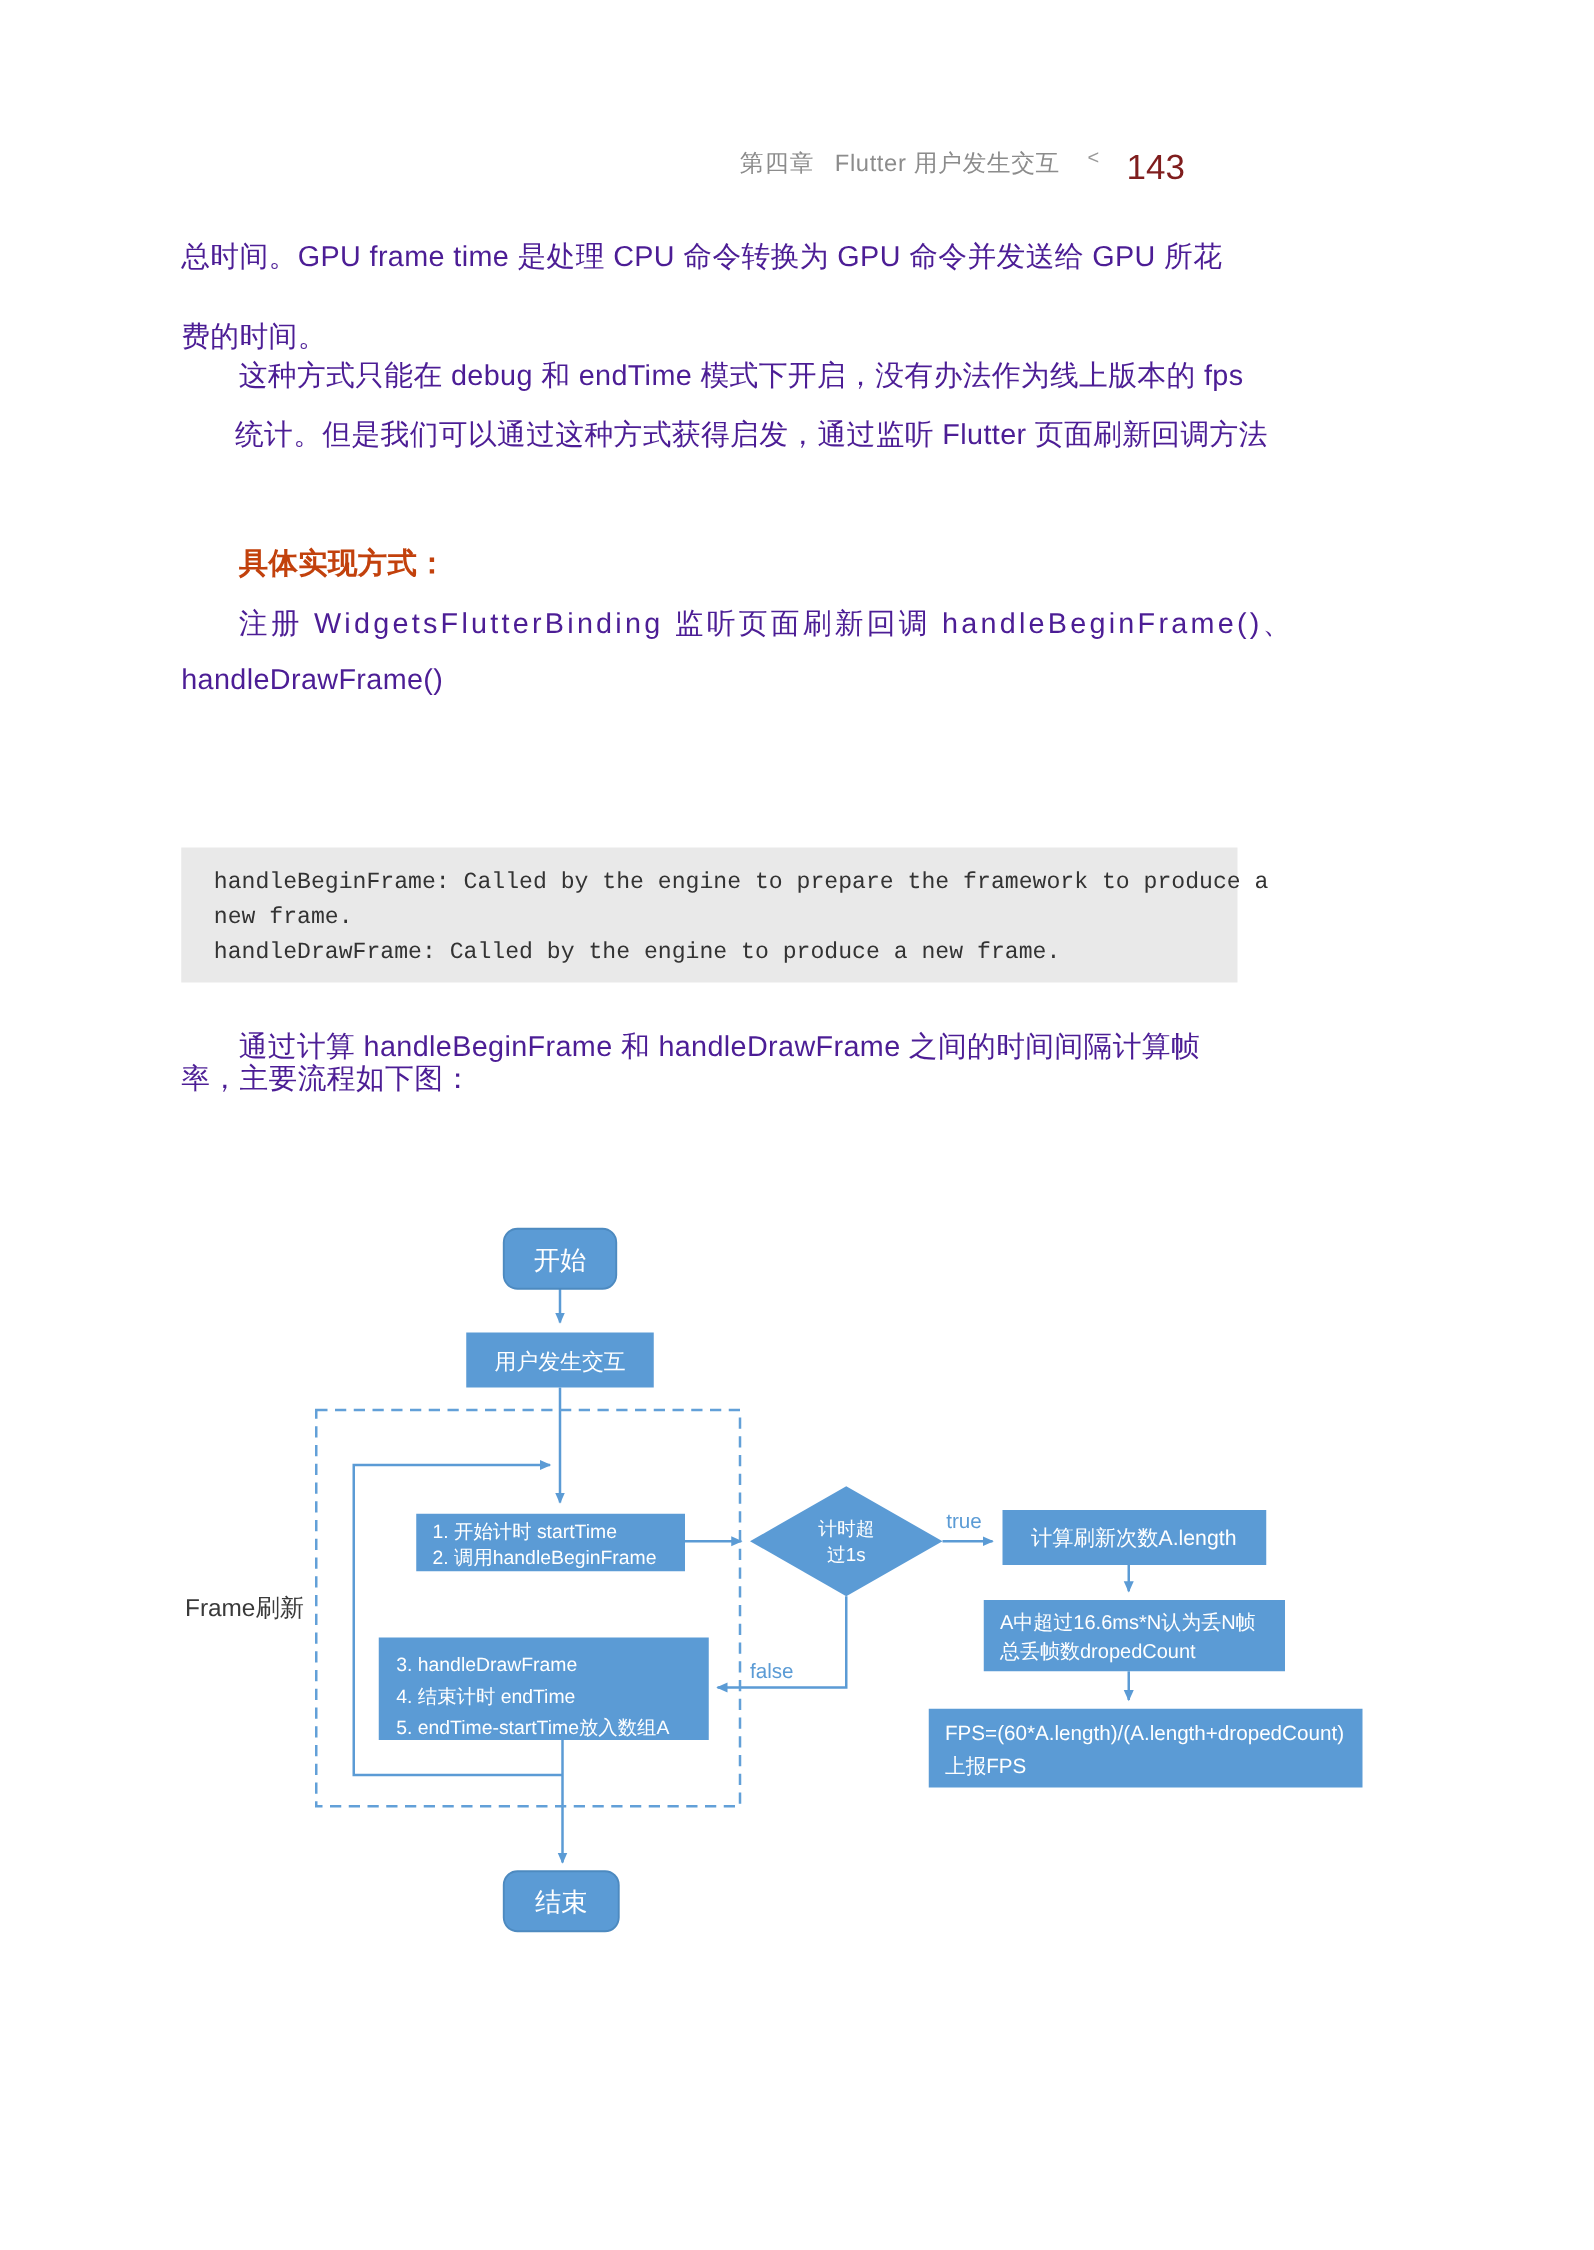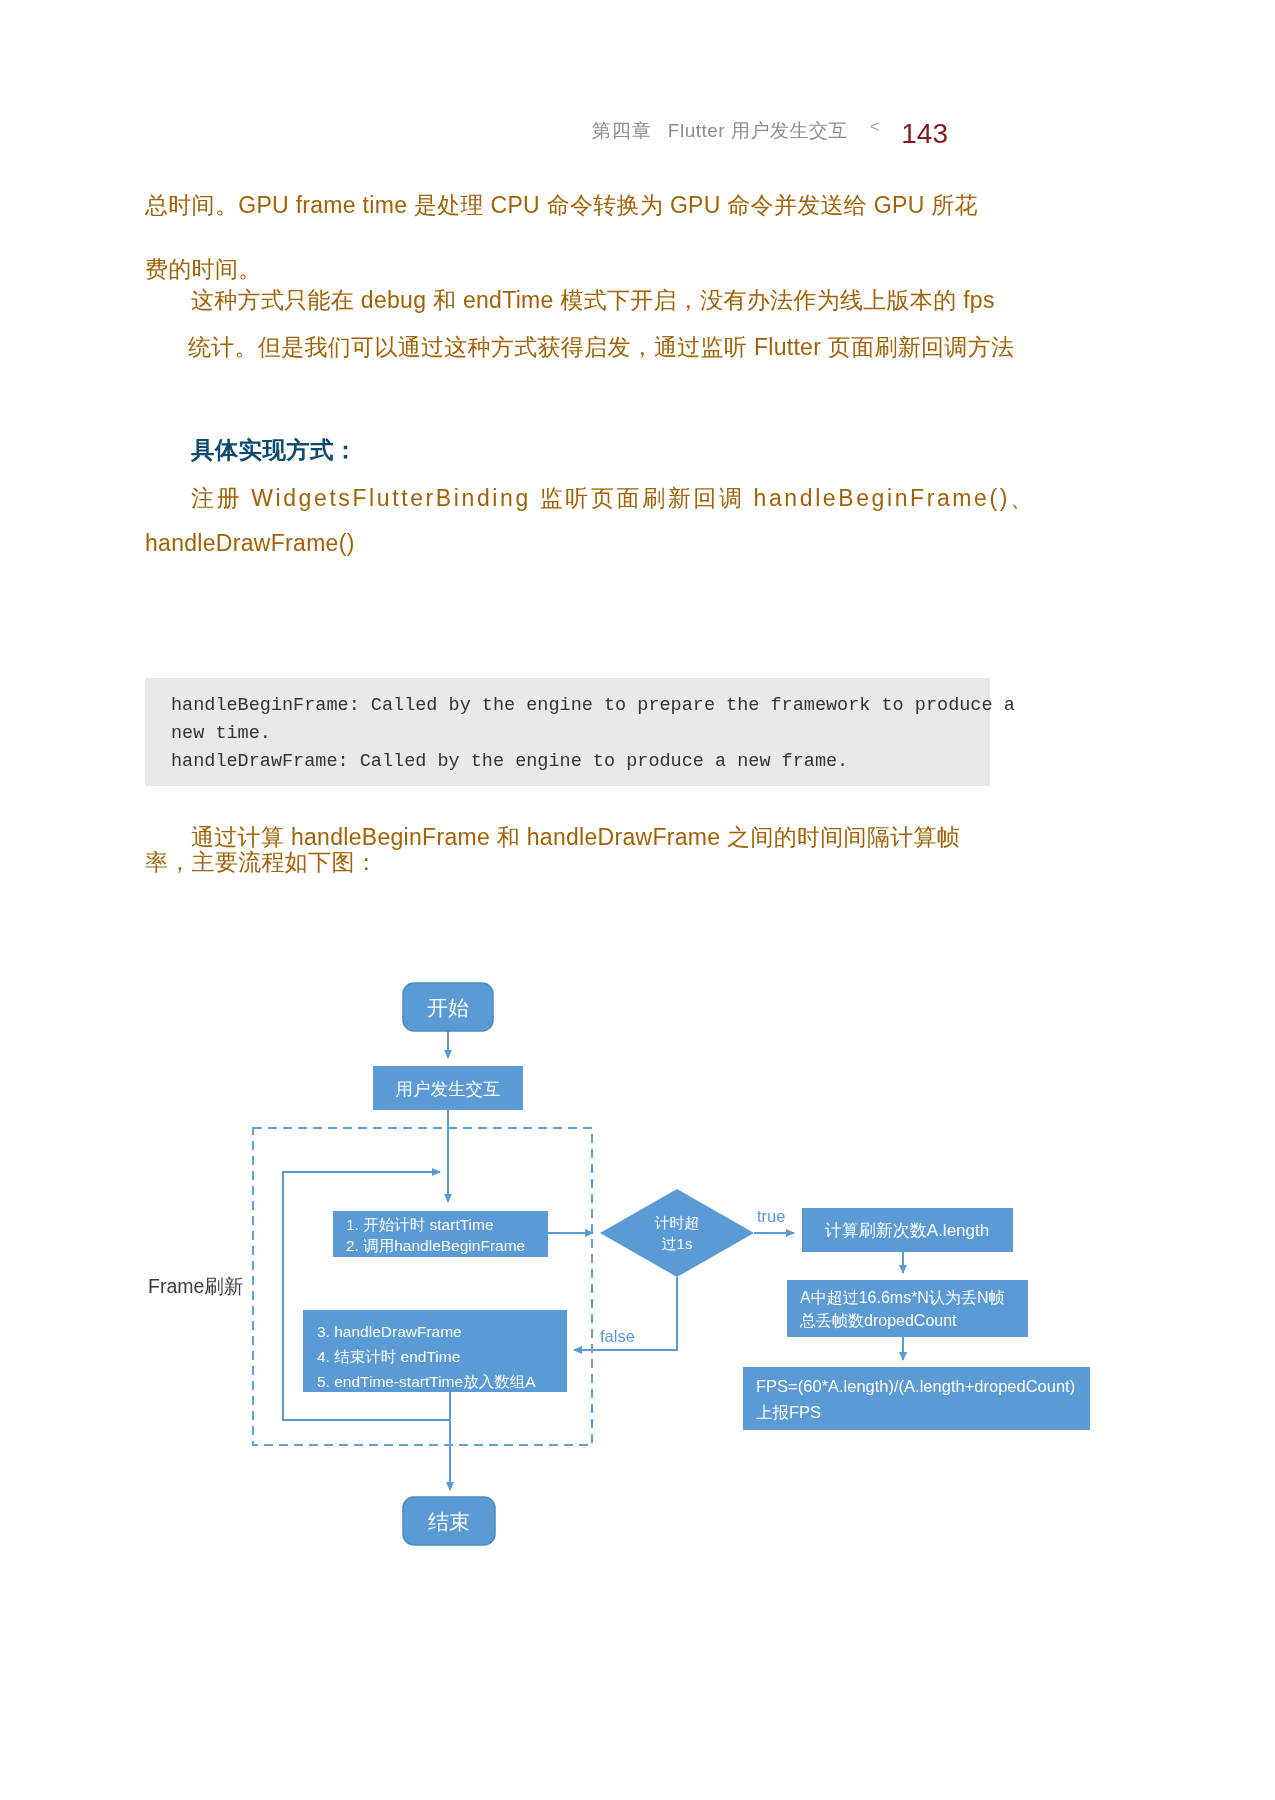--- a/index.html
+++ b/index.html
@@ -13,25 +13,25 @@
     display:flex; justify-content:flex-end; align-items:flex-start;
     color:#8c8c8c;
   }
   .hdr .chap  { font-size:19px; letter-spacing:1px; margin-right:16px; }
   .hdr .title { font-size:19px; letter-spacing:0.5px; margin-right:22px; }
   .hdr .sep   { font-size:16px; margin-right:22px; color:#9a9a9a; }
   .hdr .pagenum { font-size:28px; color:#7f1d1d; }
   
   .line {
     position:absolute; left:145px; width:845px;
-    font-size:23px; color:#a16207; white-space:nowrap; letter-spacing:0.3px;
+    font-size:23px; color:#4c1d95; white-space:nowrap; letter-spacing:0.3px;
   }
   .indent { text-indent:46px; }
   .spread { letter-spacing:2.6px; }
-  .heading { font-weight:bold; color:#0c4a6e; font-size:23.5px; }
+  .heading { font-weight:bold; color:#c2410c; font-size:23.5px; }
   
   .codeblock {
     position:absolute; left:145px; top:678px; width:845px; height:108px;
     background:#e9e9e9; box-sizing:border-box; padding:14px 0 0 26px;
   }
   .codeline {
     font-family:"Liberation Mono","DejaVu Sans Mono",monospace;
     font-size:18.5px; color:#333333; line-height:28px; white-space:nowrap;
   }
   
@@ -60,21 +60,21 @@
   <div class="line indent" style="top:285px;">这种方式只能在 debug 和 endTime 模式下开启，没有办法作为线上版本的 fps</div>
   <div class="line" style="top:332px;margin-left:43px;">统计。但是我们可以通过这种方式获得启发，通过监听 Flutter 页面刷新回调方法</div>
 
   <div class="line indent heading" style="top:434px;">具体实现方式：</div>
 
   <div class="line indent spread" style="top:483px;">注册 WidgetsFlutterBinding 监听页面刷新回调 handleBeginFrame()、</div>
   <div class="line" style="top:530px;">handleDrawFrame()</div>
 
   <div class="codeblock">
     <div class="codeline">handleBeginFrame: Called by the engine to prepare the framework to produce a</div>
-    <div class="codeline">new time.</div>
+    <div class="codeline">new frame.</div>
     <div class="codeline">handleDrawFrame: Called by the engine to produce a new frame.</div>
   </div>
 
   <div class="line indent" style="top:822px;">通过计算 handleBeginFrame 和 handleDrawFrame 之间的时间间隔计算帧</div>
   <div class="line" style="top:847px;">率，主要流程如下图：</div>
 
   <svg class="flow" width="1275" height="1800" viewBox="0 0 1275 1800">
     <defs>
       <marker id="ah" markerUnits="userSpaceOnUse" markerWidth="10" markerHeight="10" refX="8" refY="4" orient="auto">
         <path d="M0,0 L9,4 L0,8 Z" fill="#5B9BD5"></path>

